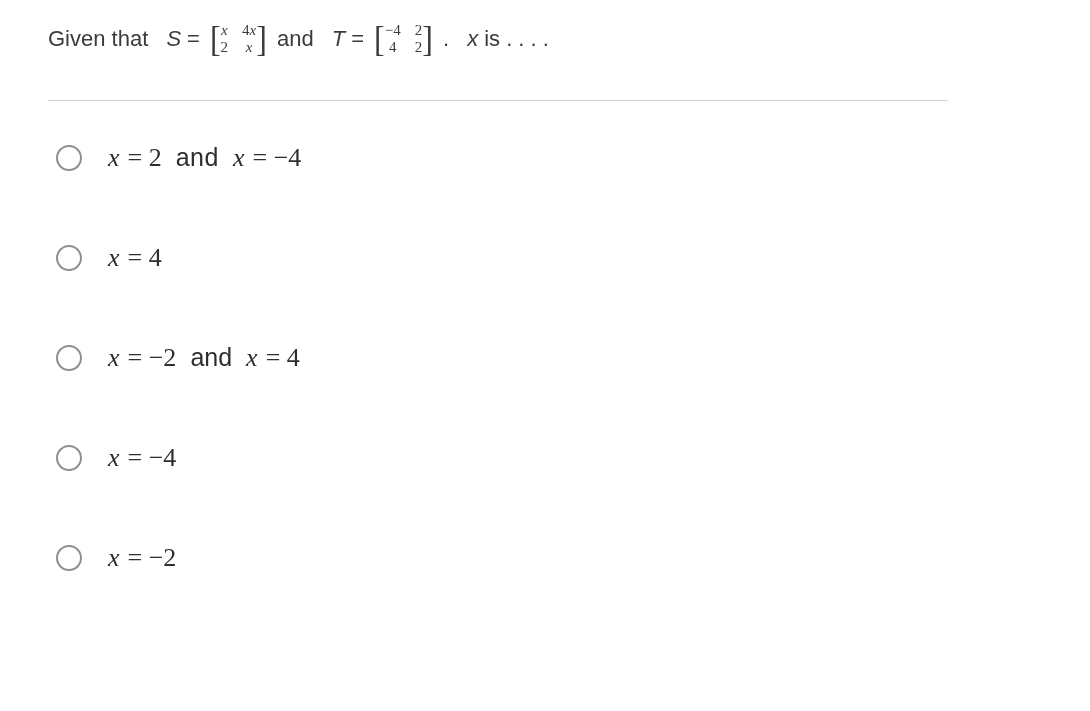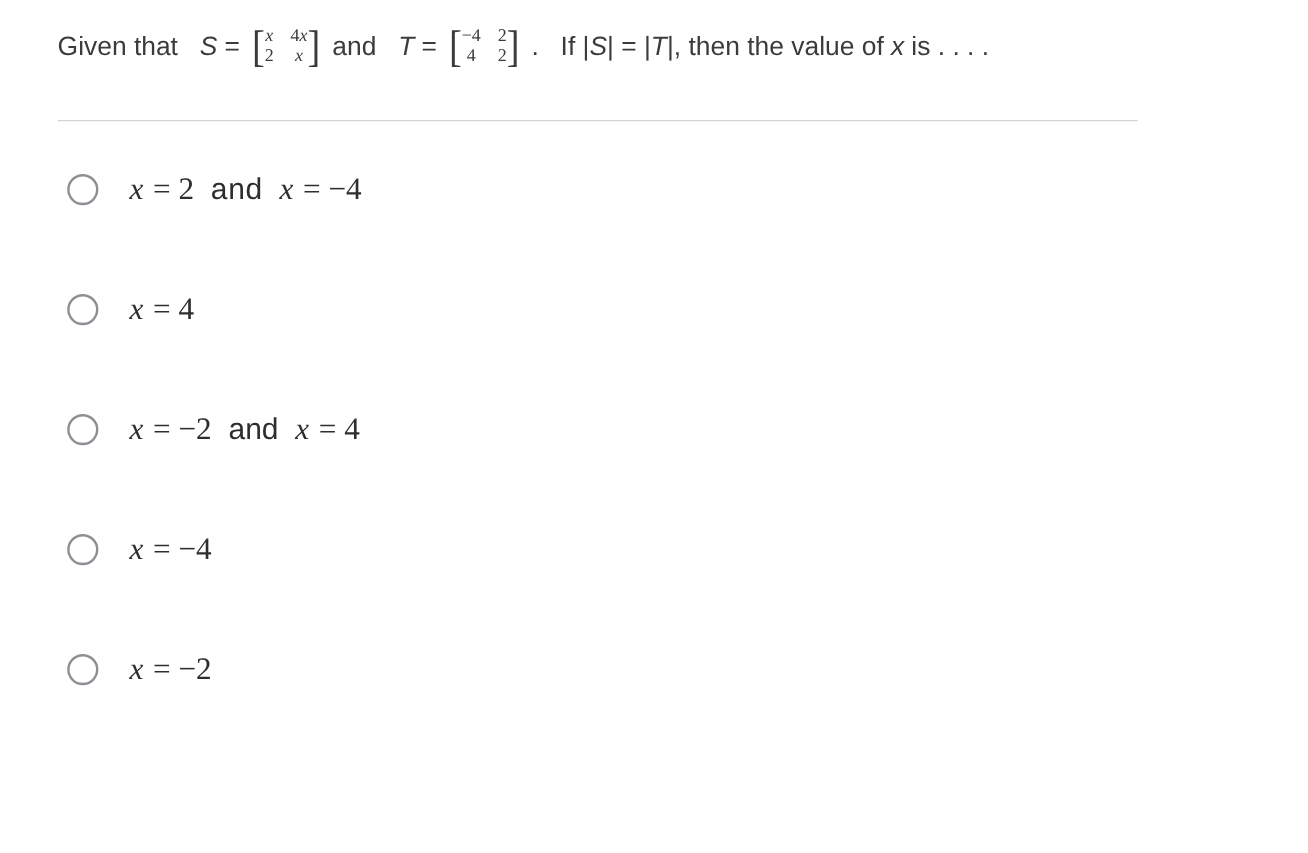--- a/index.html
+++ b/index.html
@@ -128,21 +128,20 @@
       <span class="grid">
         <span class="c">−4</span>
         <span class="c">2</span>
         <span class="c">4</span>
         <span class="c">2</span>
       </span>
       <span class="br">]</span>
     </span>
     <span>.</span>
     <span>&nbsp;</span>
-    <span>If |<span class="it">S</span>| = |<span class="it">T</span>|, then the value of</span>
     <span class="it">x</span>
     <span>is . . . .</span>
   </div>
 
   <hr class="divider">
 
   <div class="options">
 
   <div class="option">
         <div class="radio"></div>

